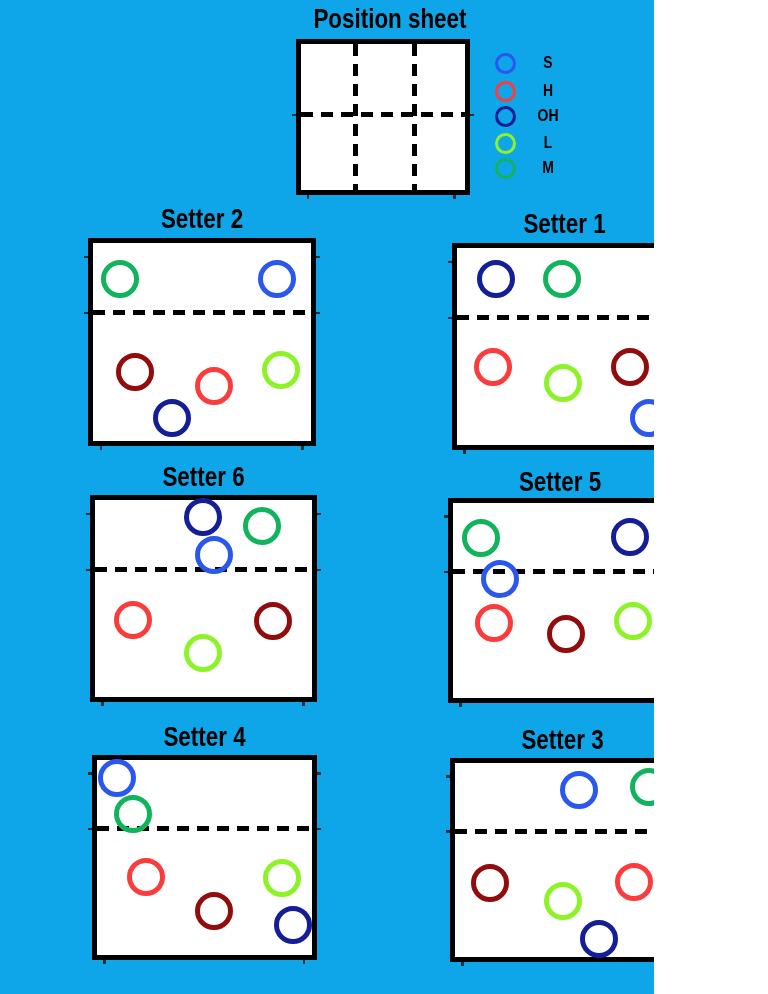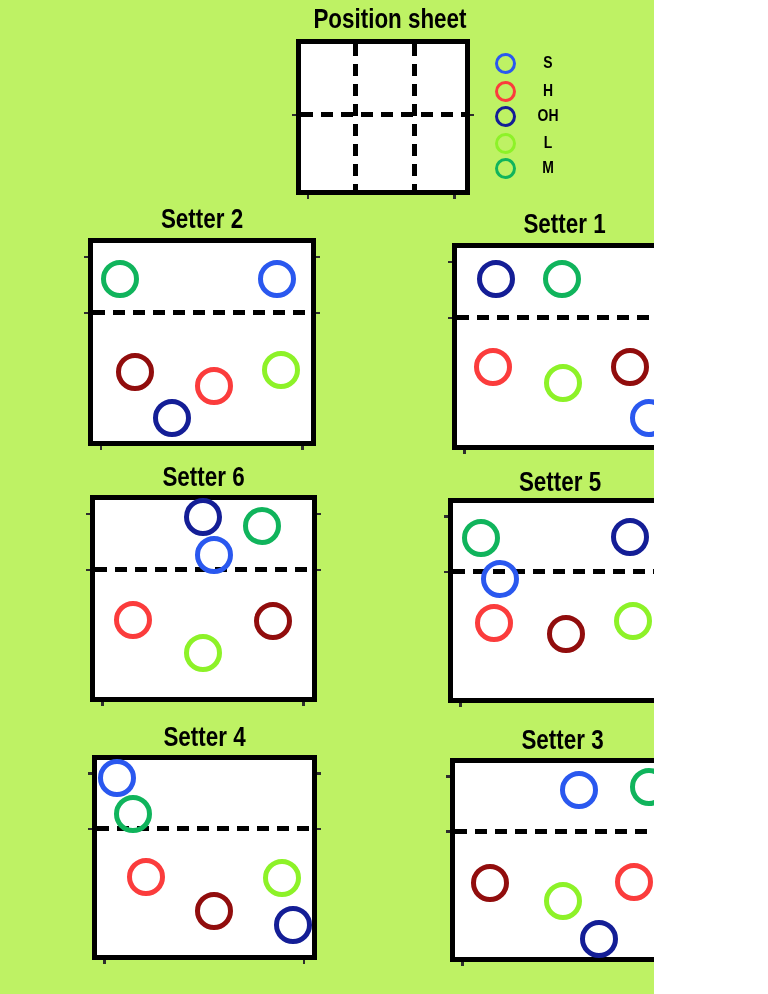--- a/index.html
+++ b/index.html
@@ -1,17 +1,17 @@
 <!DOCTYPE html>
 <html><head>
 <meta charset="utf-8">
 <style>
   html,body{margin:0;padding:0;background:#fff;}
   #canvas{
-    position:relative;width:654px;height:994px;background:#bef264;overflow:hidden;
+    position:relative;width:654px;height:994px;background:#0ea5e9;overflow:hidden;
     font-family:"Liberation Sans",sans-serif;
   }
   .title{
     position:absolute;font-weight:bold;color:#000;text-align:center;
     font-size:28px;line-height:1.05;transform:scaleX(0.80);letter-spacing:0;
     white-space:nowrap;
   }
   .box{
     position:absolute;border:5px solid #000;box-sizing:border-box;background:#fff;
   }

